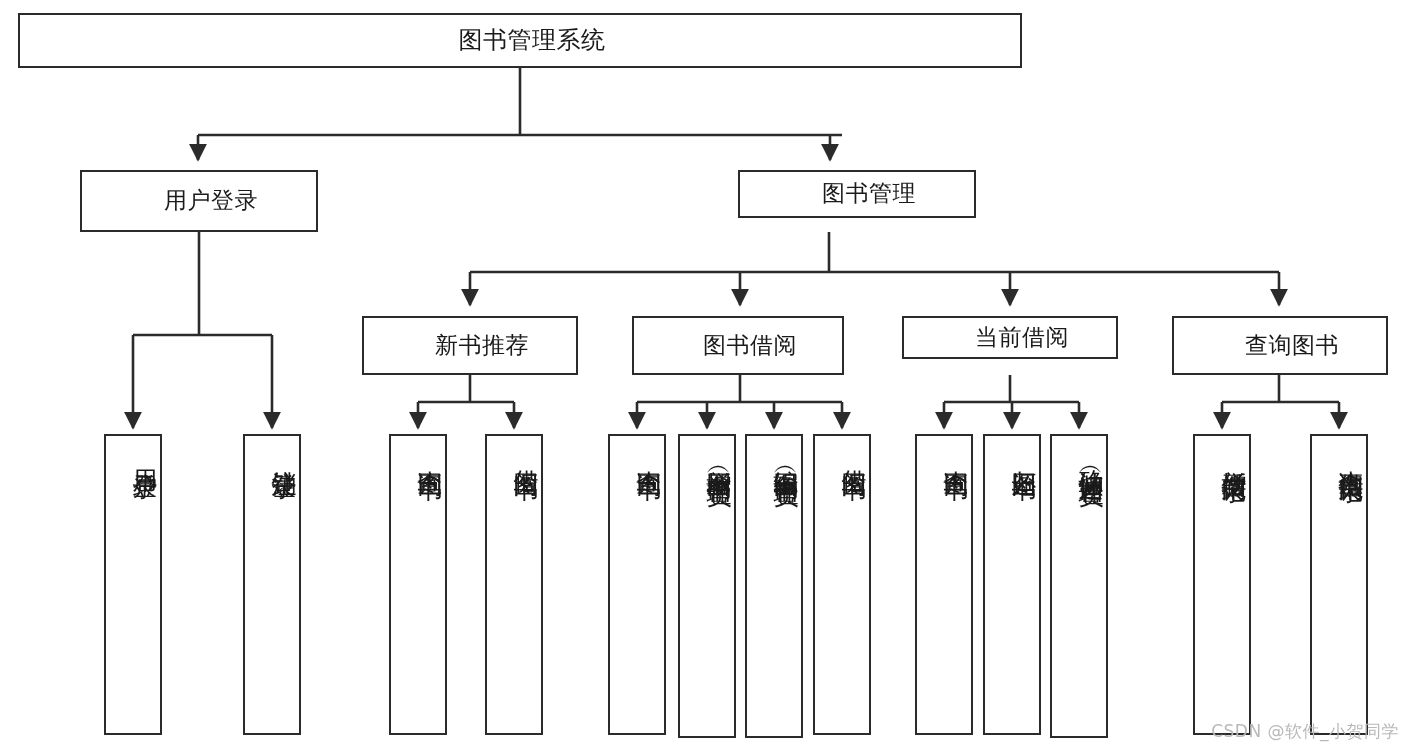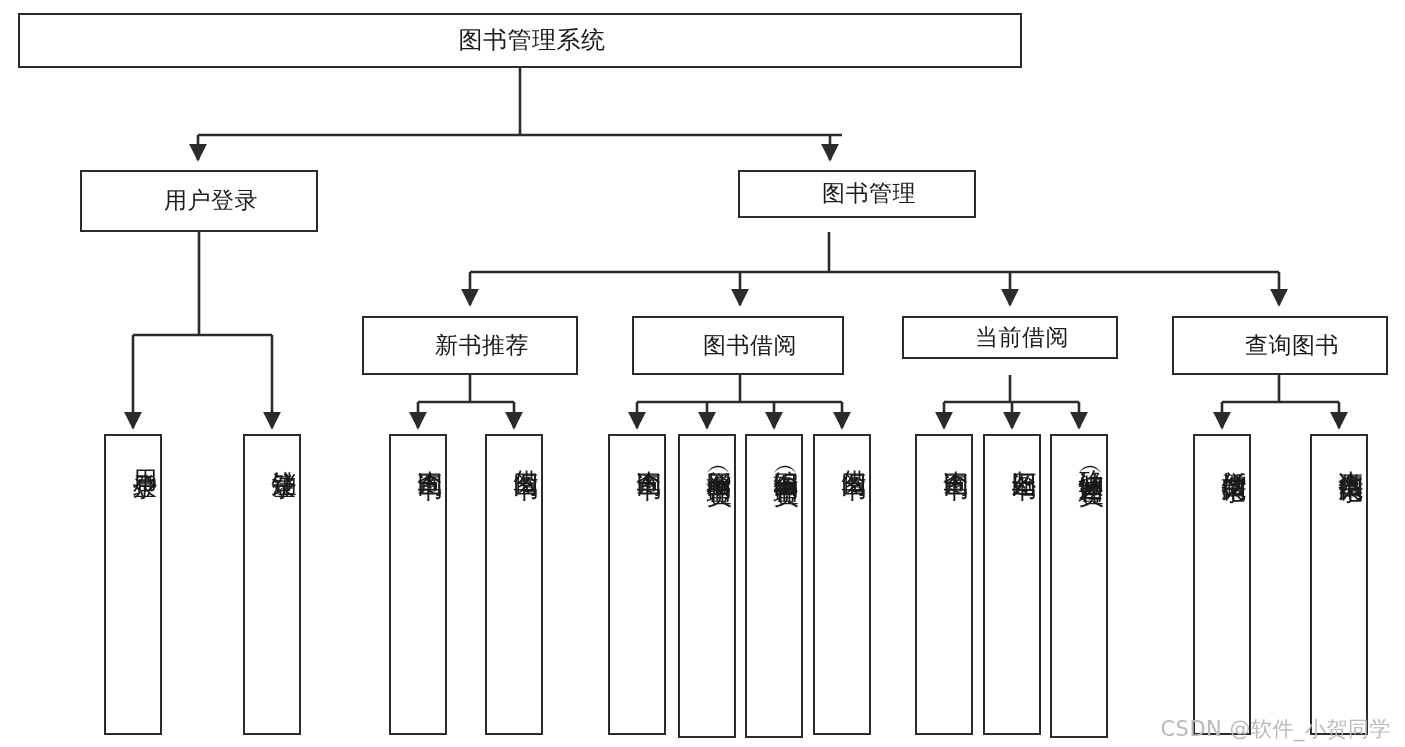--- a/index.html
+++ b/index.html
@@ -61,23 +61,23 @@
     position: absolute;
     left: 0;
     top: 0;
     width: 1405px;
     height: 747px;
     z-index: 1;
   }
   
   .watermark {
     position: absolute;
-    right: 14px;
+    right: 6px;
     bottom: 4px;
-    font-size: 21px;
+    font-size: 17px;
     color: #b9b9b9;
     letter-spacing: 0.5px;
     z-index: 5;
     font-family: "DejaVu Sans", "Liberation Sans", sans-serif;
     white-space: nowrap;
   }
 </style>
 </head>
 <body>
 

